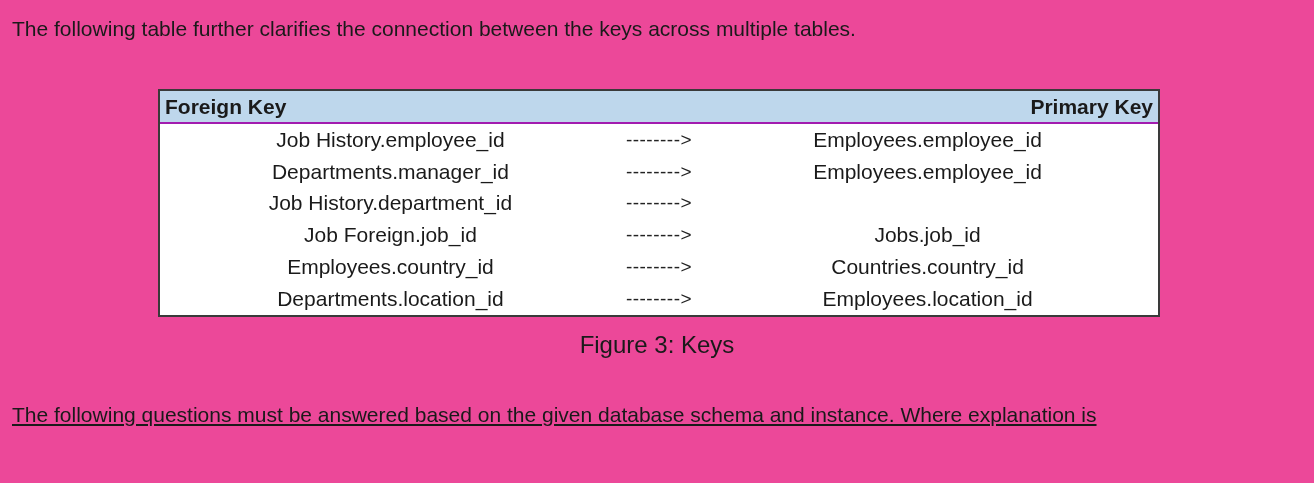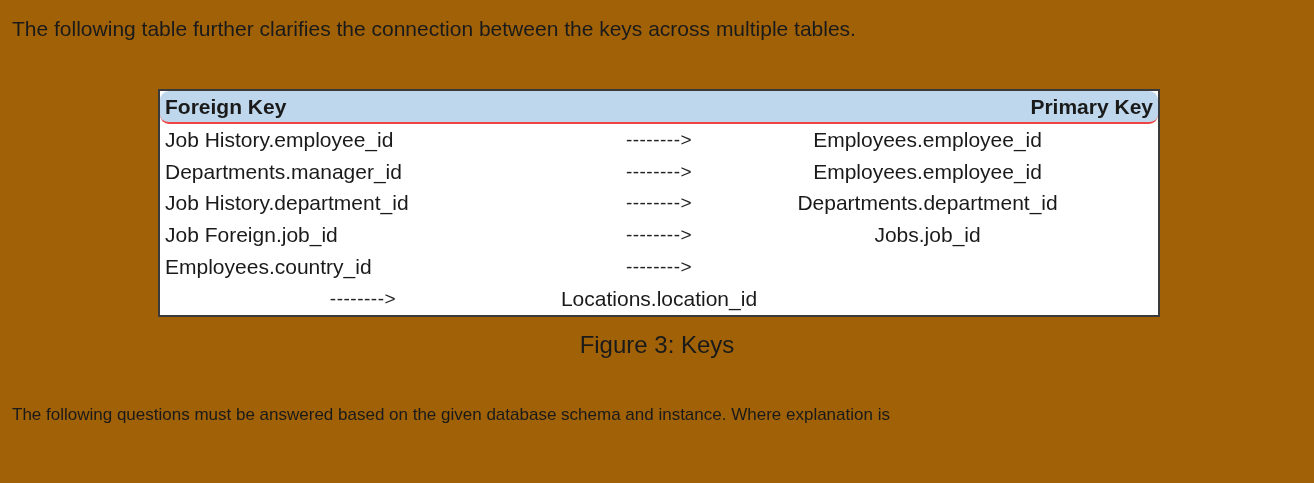--- a/index.html
+++ b/index.html
@@ -4,21 +4,21 @@
 <style>
   html, body {
     margin: 0;
     padding: 0;
     background: #ffffff;
   }
   .page {
     position: relative;
     width: 1314px;
     height: 483px;
-    background: #a16207;
+    background: #ec4899;
     font-family: "Liberation Sans", sans-serif;
     color: #1a1a1a;
     overflow: hidden;
   }
   .para-top {
     position: absolute;
     left: 12px;
     top: 15px;
     width: 1292px;
     font-size: 21px;
@@ -32,34 +32,33 @@
     width: 998px;
     border: 2px solid #3a3a3a;
     background: #ffffff;
   }
   .thead-row {
     display: flex;
     justify-content: space-between;
     align-items: center;
     height: 31px;
     padding: 0 5px;
-    border-bottom: 2px solid #ef4444;
+    border-bottom: 2px solid #a21caf;
     font-weight: bold;
     font-size: 21px;
-    border-radius: 9px;
   }
   .trow {
     display: grid;
     grid-template-columns: 1fr auto 1fr;
     align-items: center;
     height: 31.8px;
     padding: 0 5px;
     font-size: 21px;
   }
-  .cell-fk { text-align: left; white-space: nowrap; }
+  .cell-fk { text-align: center; white-space: nowrap; }
   .cell-pk { text-align: center; white-space: nowrap; }
   .cell-arrow {
     text-align: center;
     font-size: 19px;
     letter-spacing: 0.5px;
     color: #222222;
     padding: 0 10px;
     white-space: nowrap;
   }
   .fig-caption {
@@ -68,22 +67,23 @@
     top: 331px;
     width: 998px;
     text-align: center;
     font-size: 24px;
   }
   .para-bottom {
     position: absolute;
     left: 12px;
     top: 396px;
     width: 1296px;
-    font-size: 17px;
+    font-size: 21px;
     line-height: 37px;
+    text-decoration: underline;
   }
   .para-bottom .pline { white-space: nowrap; }
 </style>
 </head>
 <body>
 
 <div class="page">
 
   <div class="para-top">The following table further clarifies the connection between the keys across multiple tables.</div>
 
@@ -99,34 +99,35 @@
         <span class="cell-pk">Employees.employee_id</span>
       </div>
       <div class="trow">
         <span class="cell-fk">Departments.manager_id</span>
         <span class="cell-arrow">--------&gt;</span>
         <span class="cell-pk">Employees.employee_id</span>
       </div>
       <div class="trow">
         <span class="cell-fk">Job History.department_id</span>
         <span class="cell-arrow">--------&gt;</span>
-        <span class="cell-pk">Departments.department_id</span>
       </div>
       <div class="trow">
         <span class="cell-fk">Job Foreign.job_id</span>
         <span class="cell-arrow">--------&gt;</span>
         <span class="cell-pk">Jobs.job_id</span>
       </div>
       <div class="trow">
         <span class="cell-fk">Employees.country_id</span>
         <span class="cell-arrow">--------&gt;</span>
+        <span class="cell-pk">Countries.country_id</span>
       </div>
       <div class="trow">
+        <span class="cell-fk">Departments.location_id</span>
         <span class="cell-arrow">--------&gt;</span>
-        <span class="cell-pk">Locations.location_id</span>
+        <span class="cell-pk">Employees.location_id</span>
       </div>
   </div>
 
   <div class="fig-caption">Figure 3: Keys</div>
 
   <div class="para-bottom">
     <div class="pline">The following questions must be answered based on the given database schema and instance. Where explanation is</div>
   </div>
 
 </div>

